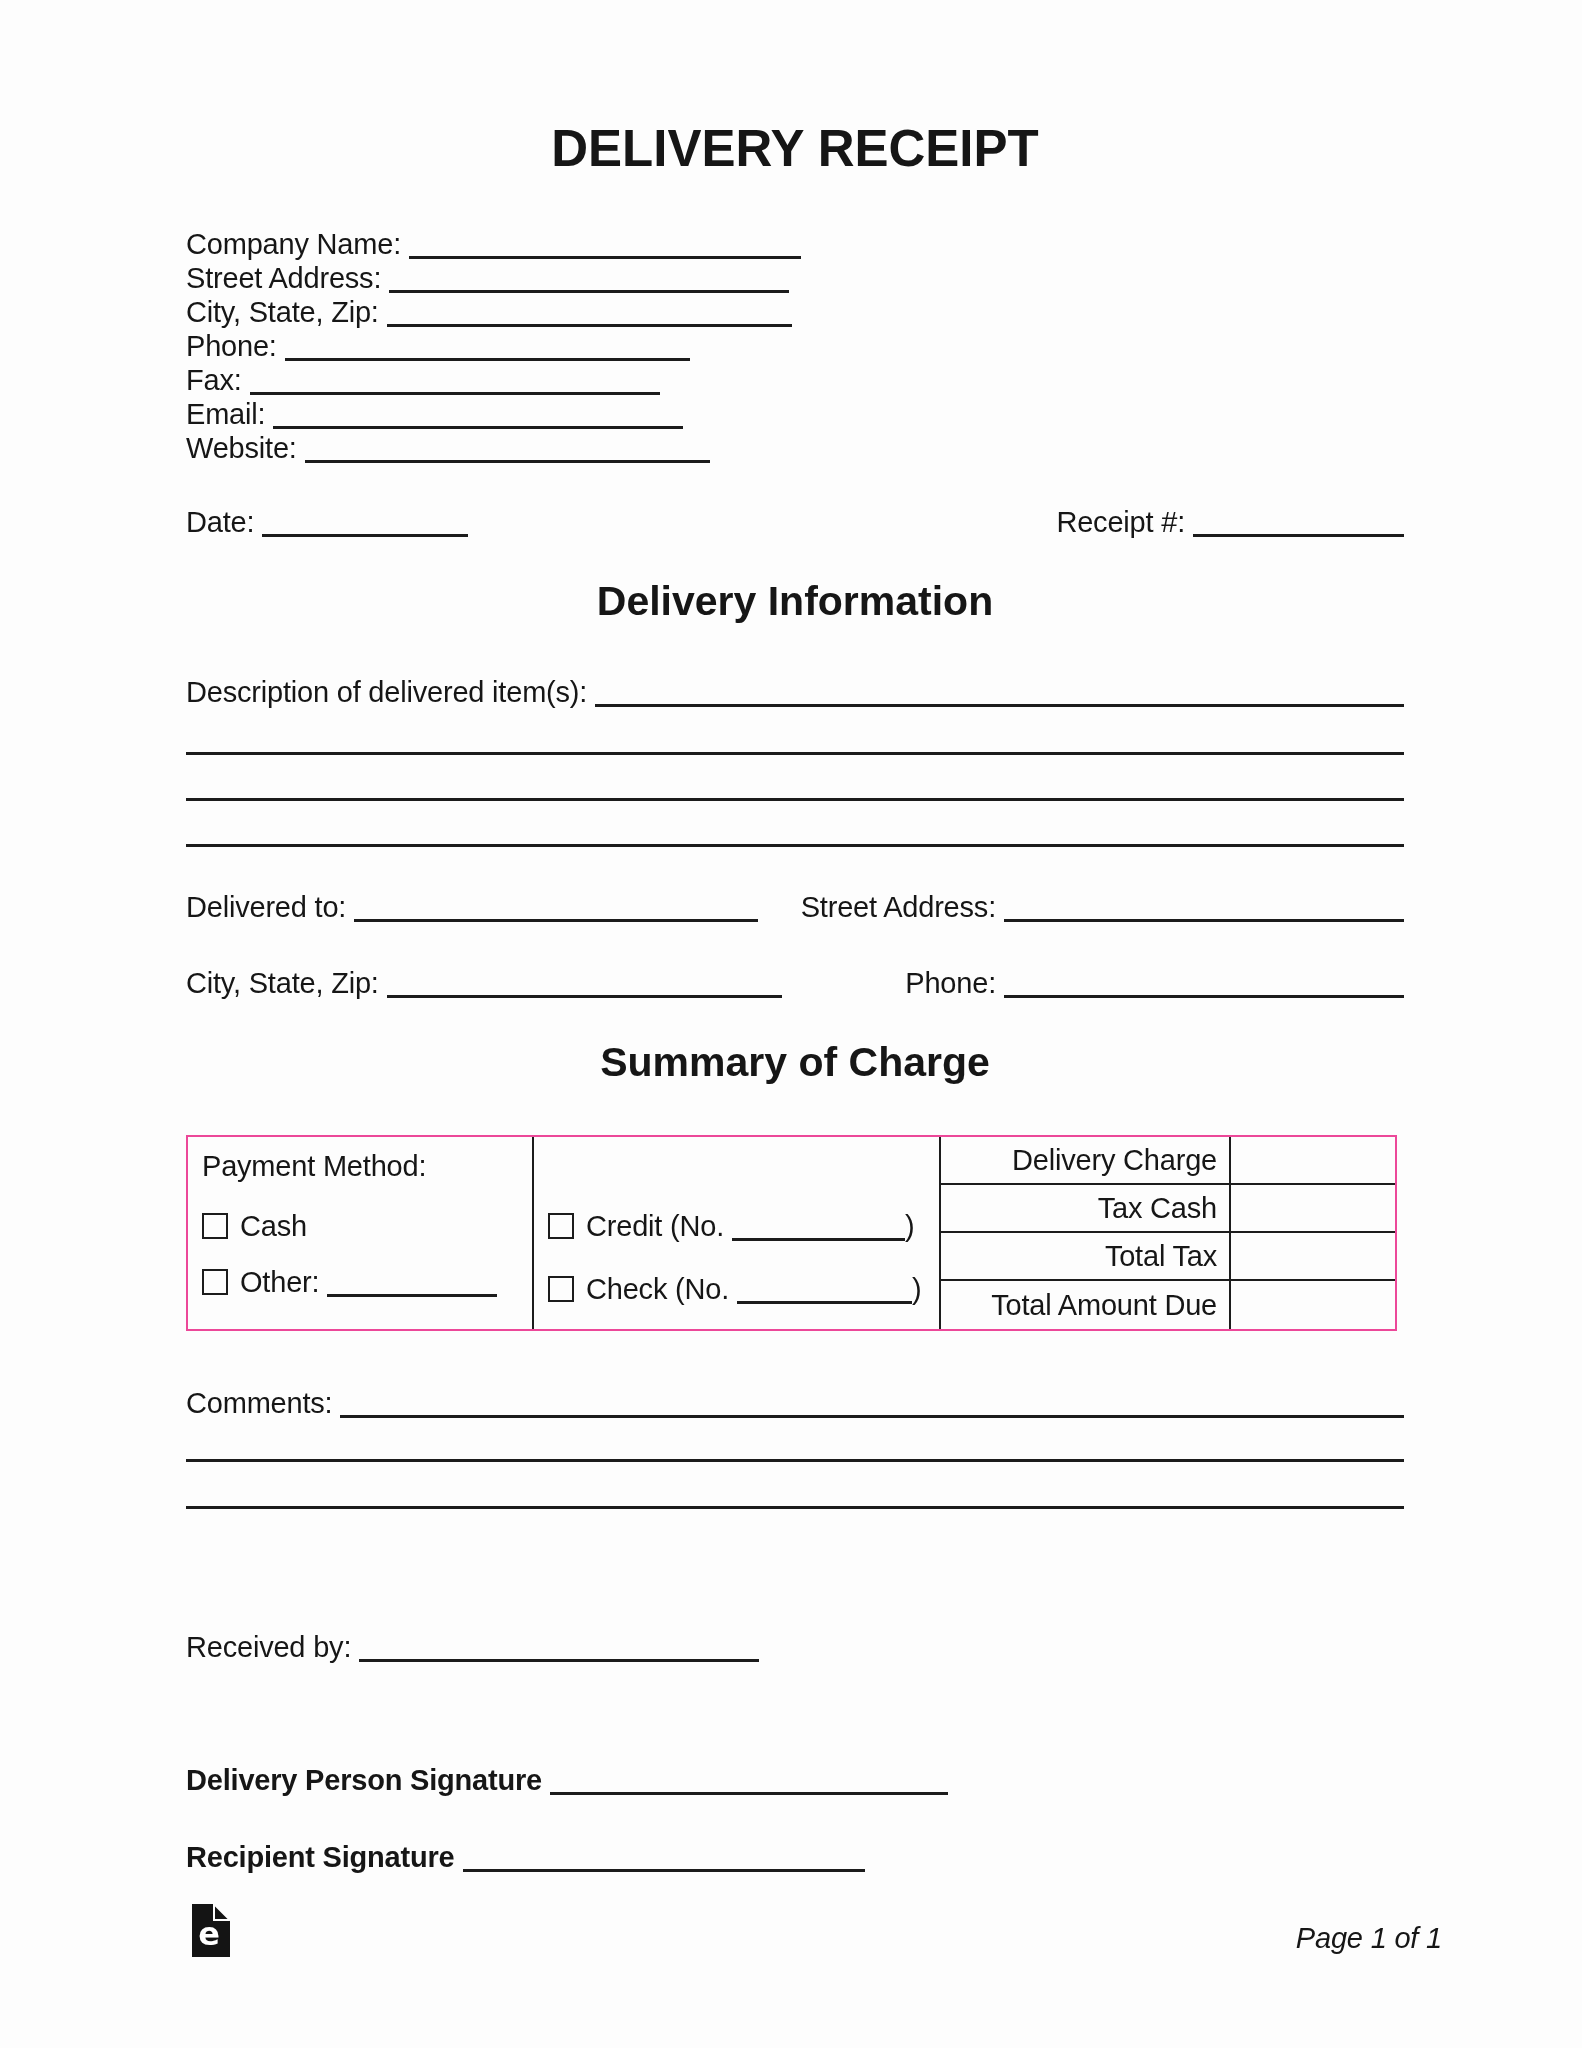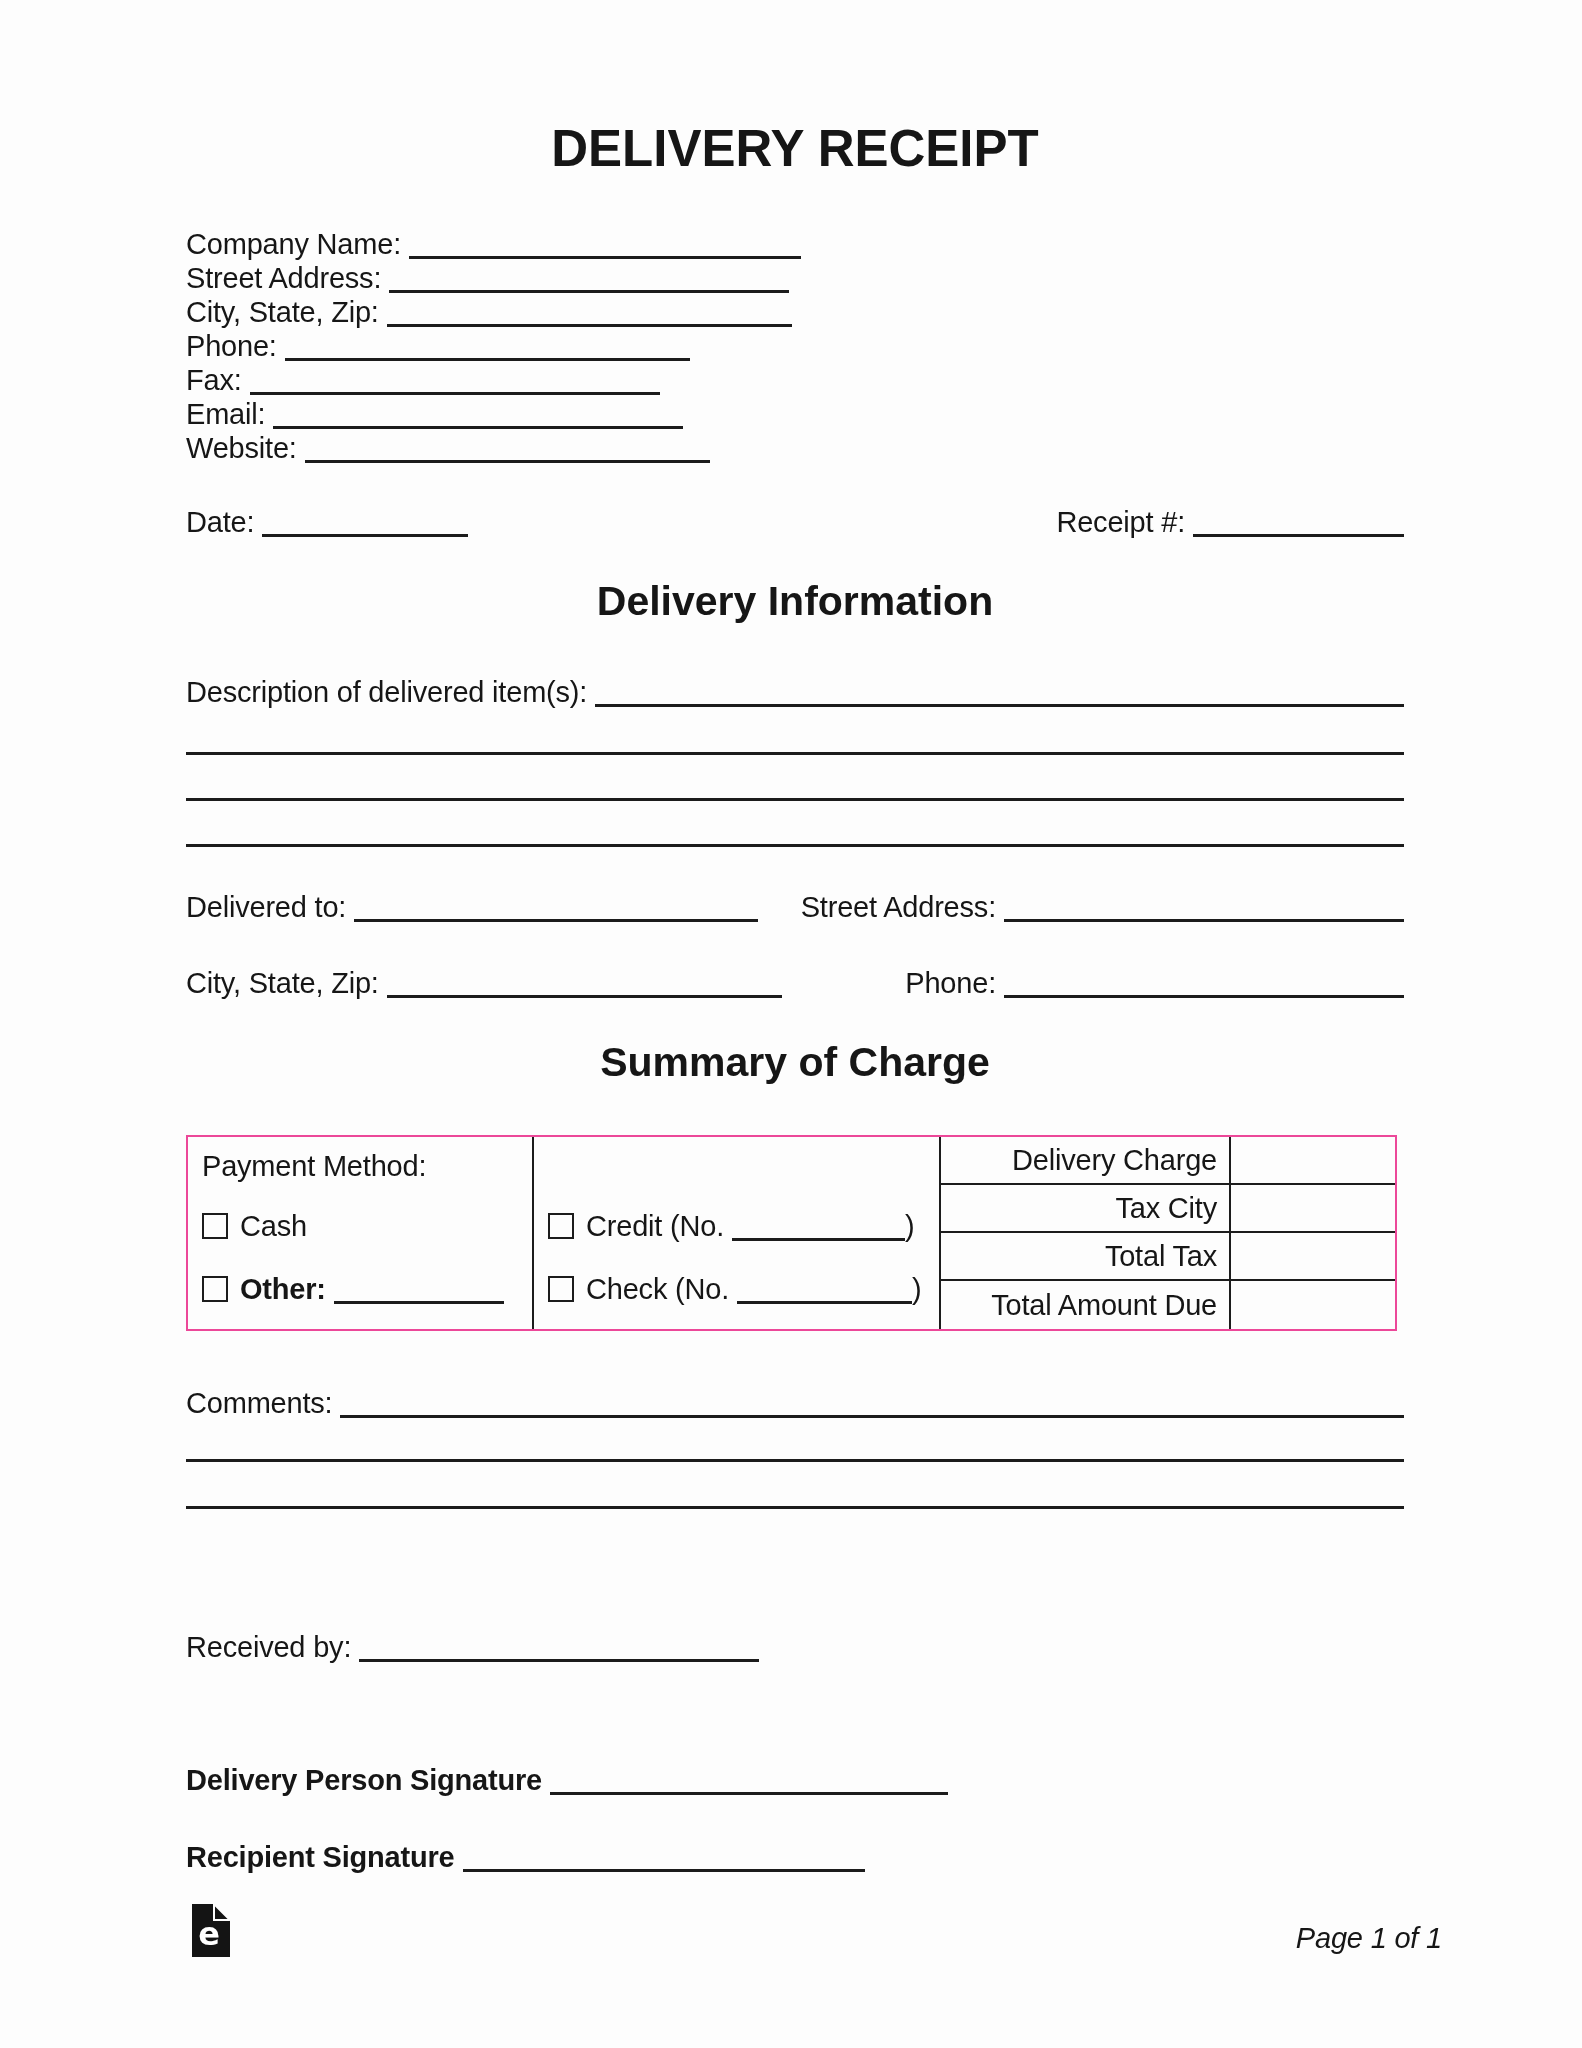--- a/index.html
+++ b/index.html
@@ -55,21 +55,21 @@
   .charge-table {
     margin-top: 49px;
     width: 1211px; height: 196px;
     border: 2px solid #ec4899;
     display: flex;
   }
   .pay-col1 { width: 346px; border-right: 2px solid #1c1c1c; padding: 12px 14px; }
   .pay-col2 { width: 407px; border-right: 2px solid #1c1c1c; padding: 72px 14px 12px; }
   .option { white-space: nowrap; }
   .opt-cash  { margin-top: 26px; }
-  .opt-other { margin-top: 29px; font-weight: bold; }
+  .opt-other { margin-top: 22px; }
   .opt-check { margin-top: 29px; }
   .checkbox {
     display: inline-block; width: 26px; height: 26px;
     border: 2px solid #1c1c1c; background: #fdfdfd;
     vertical-align: -3px; margin-right: 12px;
   }
   .charge-grid { flex: 1; display: grid; grid-template-columns: 1fr 164px; grid-auto-rows: 1fr; }
   .charge-label {
     display: flex; align-items: center; justify-content: flex-end;
     padding-right: 12px;
@@ -160,21 +160,21 @@
         <div class="option opt-cash"><span class="checkbox"></span><span>Cash</span></div>
         <div class="option opt-other"><span class="checkbox"></span><span>Other:</span><span class="blank" style="width:170px"></span></div>
       </div>
       <div class="pay-col2">
         <div class="option"><span class="checkbox"></span><span>Credit (No.</span><span class="blank" style="width:173px"></span><span>)</span></div>
         <div class="option opt-check"><span class="checkbox"></span><span>Check (No.</span><span class="blank" style="width:175px"></span><span>)</span></div>
       </div>
       <div class="charge-grid">
         <div class="charge-label">Delivery Charge</div>
         <div class="charge-value"></div>
-        <div class="charge-label">Tax City</div>
+        <div class="charge-label">Tax Cash</div>
         <div class="charge-value"></div>
         <div class="charge-label">Total Tax</div>
         <div class="charge-value"></div>
         <div class="charge-label last">Total Amount Due</div>
         <div class="charge-value last"></div>
       </div>
     </div>
 
     <div class="flex-row comments-row">
       <span style="white-space:nowrap">Comments:</span>

